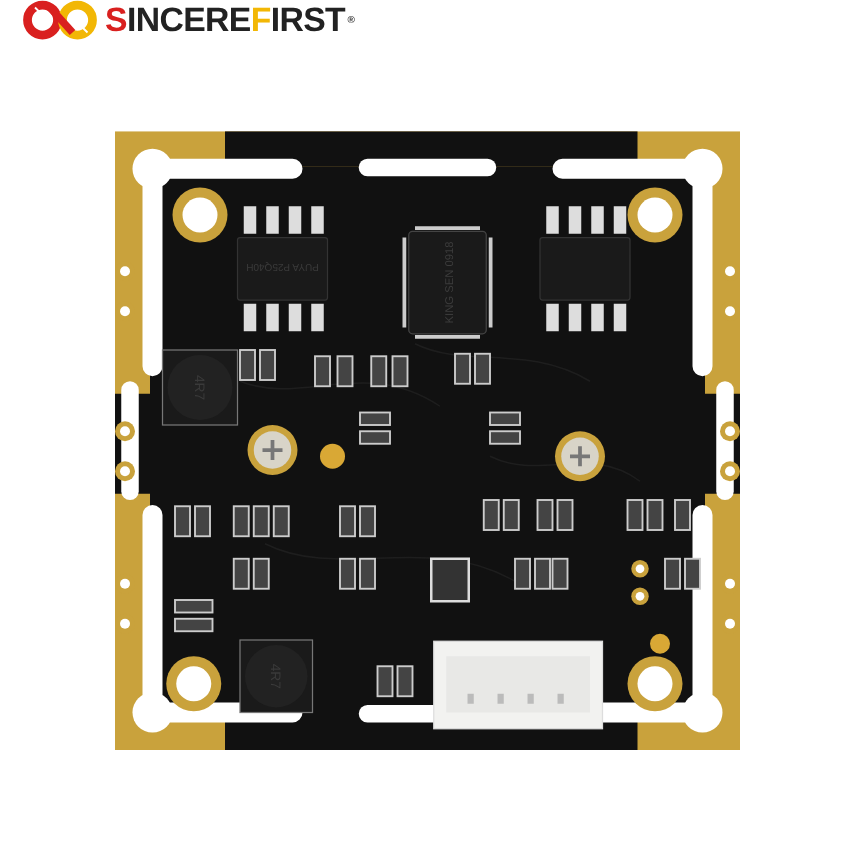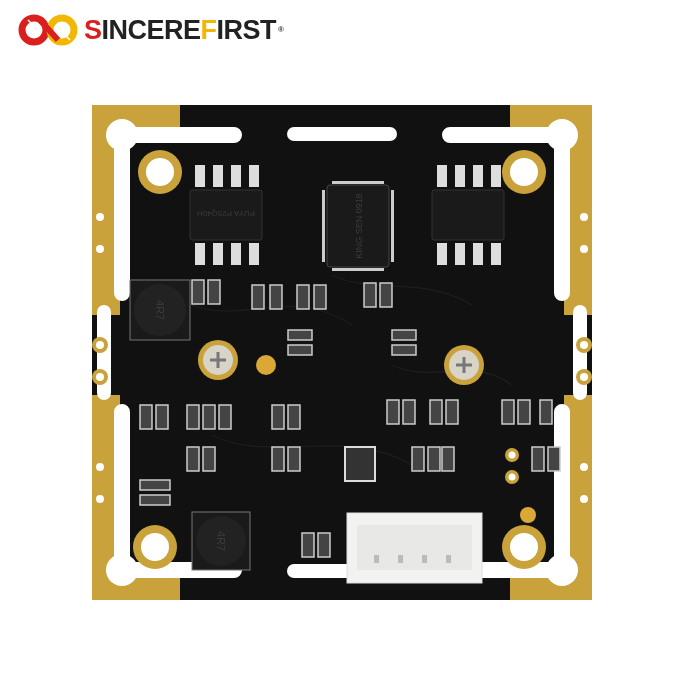--- a/index.html
+++ b/index.html
@@ -1,17 +1,17 @@
 <!DOCTYPE html>
 <html><head>
 <meta charset="utf-8">
 <style>
   html,body{margin:0;padding:0;background:#ffffff;}
   body{width:680px;height:680px;position:relative;overflow:hidden;font-family:"Liberation Sans",sans-serif;}
-  .logo{position:absolute;left:18px;top:14px;height:32px;display:flex;align-items:center;}
+  .logo{position:absolute;left:18px;top:0;height:32px;display:flex;align-items:center;}
   .logo-mark{width:62px;height:32px;position:relative;}
   .logo-text{font-family:"Liberation Sans",sans-serif;font-weight:bold;font-size:27px;letter-spacing:-0.5px;color:#222;margin-left:4px;line-height:32px;}
   .logo-text .red{color:#d9201f;}
   .logo-text .gold{color:#f2b705;}
   .logo-reg{font-size:8px;color:#333;vertical-align:top;margin-left:2px;}
   .board{position:absolute;left:92px;top:105px;width:500px;height:495px;}
   svg{display:block;}
 </style>
 </head>
 <body>

